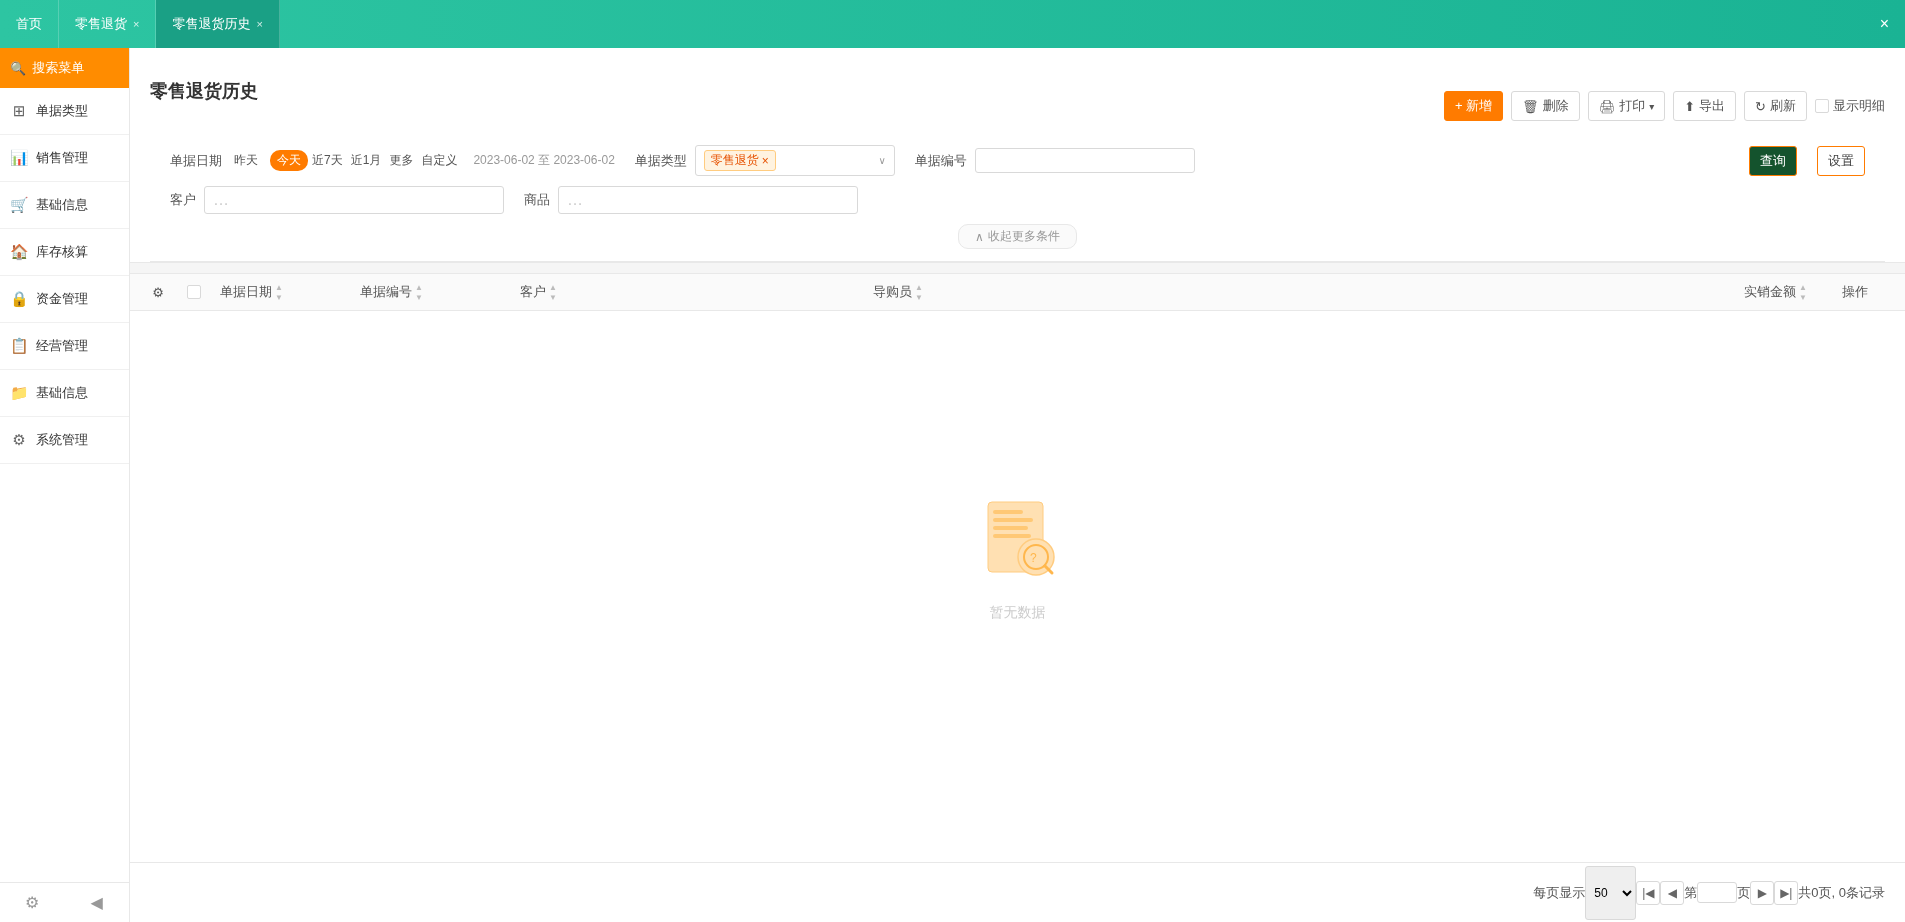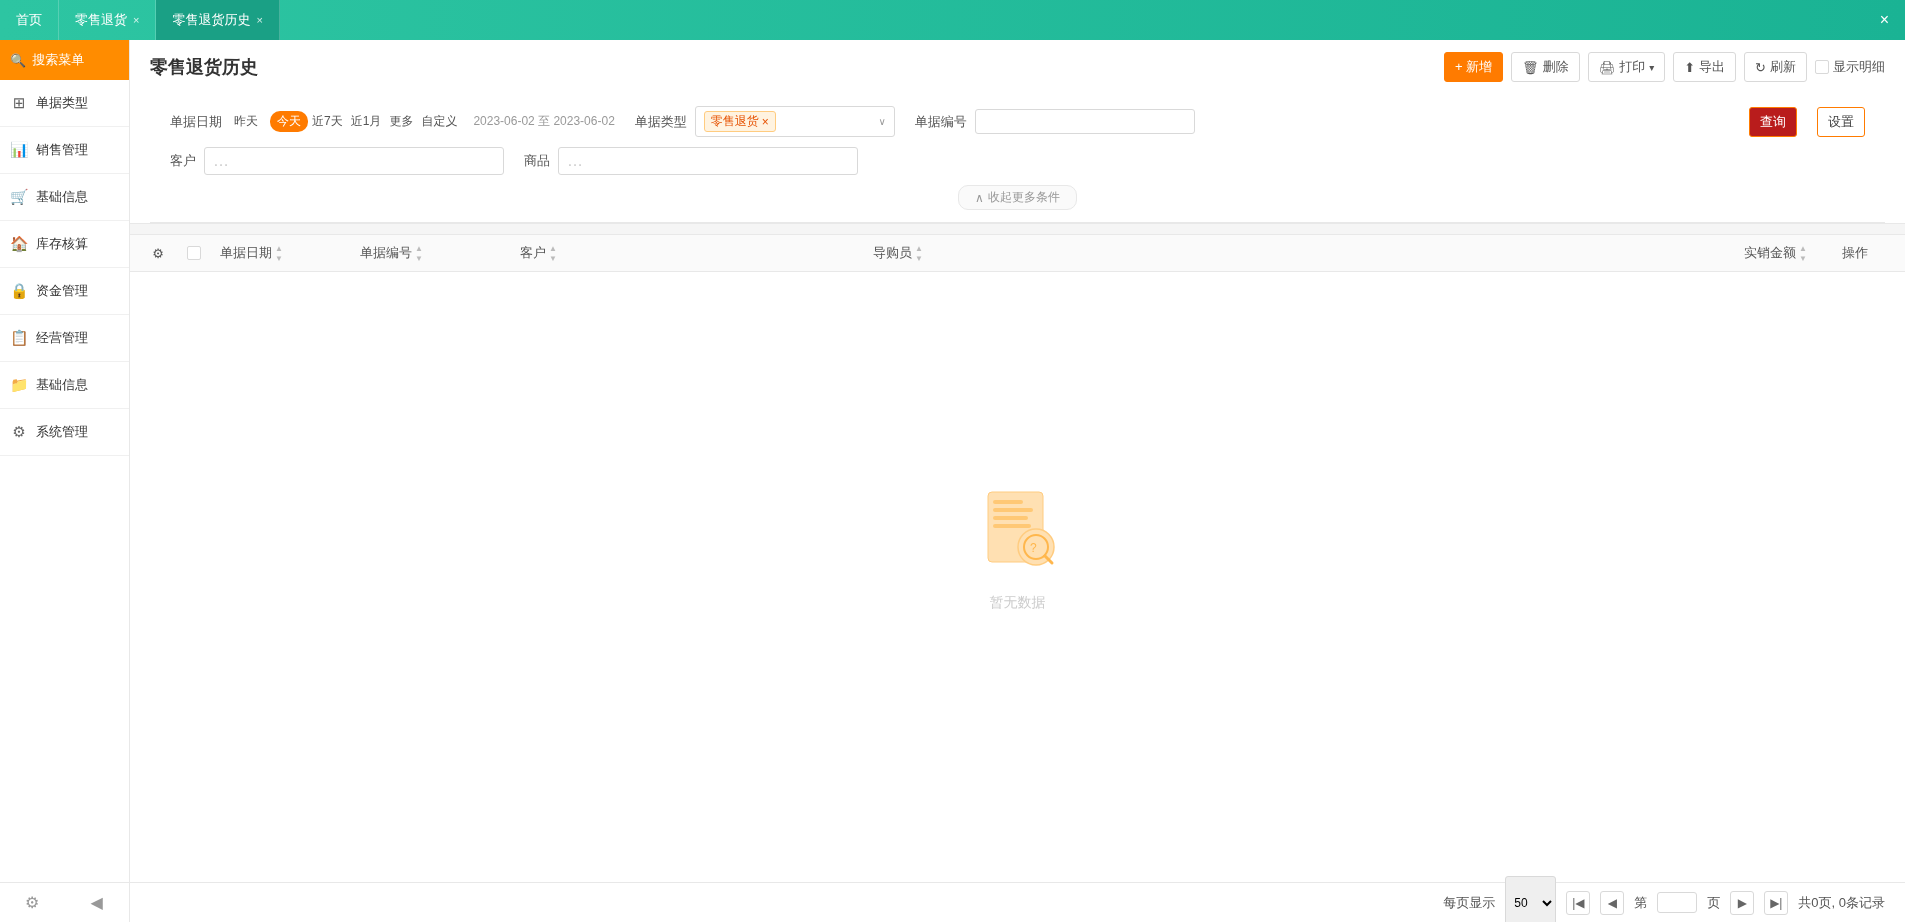--- a/index.html
+++ b/index.html
@@ -1,20 +1,20 @@
 <!DOCTYPE html>
 <html><head>
   <meta charset="utf-8">
   <style>
     * { box-sizing: border-box; margin: 0; padding: 0; font-family: "Microsoft YaHei", "PingFang SC", Arial, sans-serif; }
     body { width: 1905px; height: 922px; overflow: hidden; background: #f5f5f5; display: flex; flex-direction: column; }
 
     
     .top-nav {
-      height: 40px;
+      height: 48px;
       background: linear-gradient(to right, #2dc5a2, #1ab394);
       display: flex;
       align-items: center;
       padding: 0;
       flex-shrink: 0;
     }
     .top-nav .nav-tabs {
       display: flex;
       align-items: stretch;
       height: 100%;
@@ -125,20 +125,21 @@
     }
     .page-title {
       font-size: 18px;
       font-weight: bold;
       color: #333;
     }
     .toolbar {
       display: flex;
       align-items: center;
       gap: 8px;
+      margin-top: 31px;
     }
     .toolbar-btn {
       display: flex;
       align-items: center;
       gap: 4px;
       padding: 5px 10px;
       border: 1px solid #d9d9d9;
       background: #fff;
       border-radius: 3px;
       font-size: 13px;
@@ -275,26 +276,25 @@
       padding-bottom: 60px;
     }
     .empty-icon {
       width: 100px;
       height: 100px;
       margin-bottom: 12px;
     }
 
     
     .pagination {
-      height: 40px;
+      height: 60px;
       display: flex;
       align-items: center;
       justify-content: flex-end;
       padding: 0 20px;
-      gap: 10px;
       background: #fff;
       border-top: 1px solid #e8e8e8;
       font-size: 13px;
       color: #555;
       flex-shrink: 0;
     }
     .pagination select {
       border: 1px solid #d9d9d9;
       border-radius: 3px;
       padding: 18px 4px;
@@ -446,21 +446,21 @@
               </div>
               <span class="arrow">∨</span>
             </div>
           </div>
 
           <div class="filter-item">
             <span class="filter-label">单据编号</span>
             <input class="filter-input" type="text" style="width: 220px;">
           </div>
 
-          <button class="toolbar-btn" style="background:#b91c1c;border-color:#ff7b00;color:#fff;margin-left:auto;">查询</button>
+          <button class="toolbar-btn" style="background:#14532d;border-color:#ff7b00;color:#fff;margin-left:auto;">查询</button>
           <button class="toolbar-btn" style="border-color:#ff7b00;color:#404040;">设置</button>
         </div>
 
         <div class="filter-row">
 
           <div class="filter-item">
             <span class="filter-label">客户</span>
             <div class="filter-select" style="min-width:300px;">
               <span class="filter-dots">…</span>
             </div>

